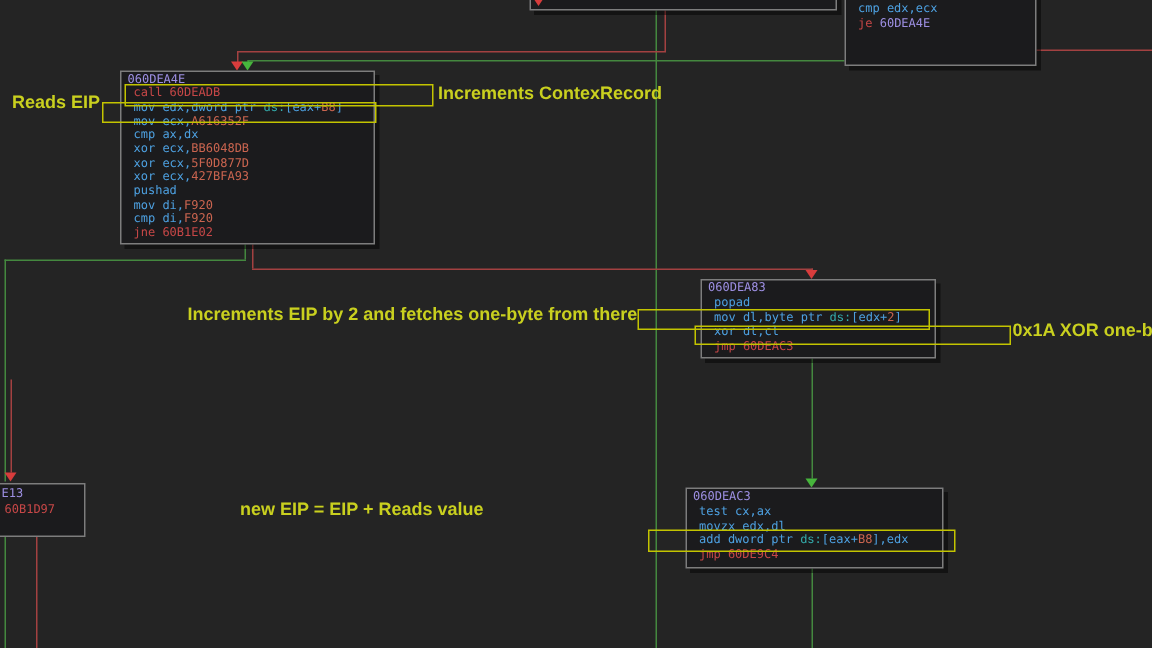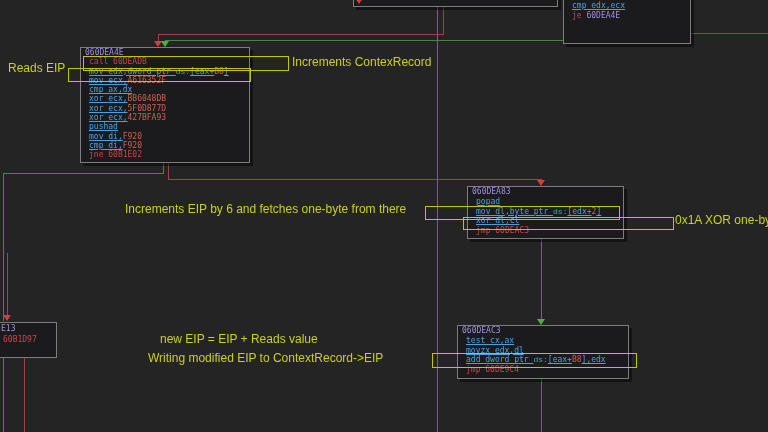--- a/index.html
+++ b/index.html
@@ -17,38 +17,38 @@
     font-size:8px;
     white-space:pre;
     z-index:5;
   }
   .block .row{overflow:hidden;}
   .b-main .row{height:9.3px;line-height:9.3px;}
   .b-mid .row,.b-bot .row{height:9.8px;line-height:9.8px;}
   .b-topright .row{height:10px;line-height:10px;}
   .b-left .row{height:11px;line-height:11px;}
   .c-purple{color:#9d8fe2;margin-top:14px;}
-  .c-blue{color:#4da0e0;text-decoration:underline;}
+  .c-blue{color:#4da0e0;}
   .c-teal{color:#35b2b2;font-family:Liberation Mono, monospace;}
   .c-orange{color:#c9644f;}
   .c-red{color:#c64747;}
   
   .edge{position:absolute;z-index:1;}
   .eg{background:#44883f;}
   .er{background:#a34141;}
   .arr{position:absolute;width:0;height:0;z-index:6;
        border-left:4px solid transparent;border-right:4px solid transparent;}
   .arr.g{border-top:6px solid #47b53c;}
   .arr.r{border-top:6px solid #d83c3c;}
   
   .hbox{position:absolute;border:1.5px solid #c3c400;z-index:9;}
   .note{
     position:absolute;z-index:10;color:#c9d01f;
     font-family:"Liberation Sans","DejaVu Sans",sans-serif;
-    font-size:12px;font-weight:400;white-space:nowrap;
+    font-size:12px;font-weight:700;white-space:nowrap;
   }
 </style>
 </head>
 <body>
 
 <div class="screen">
 
   <div class="edge eg" style="left:437px;top:5px;width:1px;height:427px"></div>
 
   <div class="edge er" style="left:443px;top:5px;width:1px;height:29px"></div>
@@ -98,18 +98,17 @@
   <div class="block b-left" style="left:-30px;top:322px;width:85px;height:34px;box-shadow:none"><div class="row" style="padding-left: 30px;"><span class="c-purple">E13</span></div><div class="row" style="padding-left: 32px;"><span class="c-red">60B1D97</span></div></div>
 
   <div class="hbox" style="left:83px;top:56px;width:204px;height:13px"></div>
   <div class="hbox" style="left:68px;top:68px;width:181px;height:12px"></div>
   <div class="hbox" style="left:425px;top:206px;width:193px;height:12px"></div>
   <div class="hbox" style="left:463px;top:217px;width:209px;height:11px"></div>
   <div class="hbox" style="left:432px;top:353px;width:203px;height:13px"></div>
 
   <div class="note" style="left:8px;top:61px">Reads EIP</div>
   <div class="note" style="left:292px;top:55px">Increments ContexRecord</div>
-  <div class="note" style="left:125px;top:202px">Increments EIP by 6 and fetches one-byte from there</div>
+  <div class="note" style="left:125px;top:202px">Increments EIP by 2 and fetches one-byte from there</div>
   <div class="note" style="left:675px;top:213px">0x1A XOR one-byte</div>
   <div class="note" style="left:160px;top:332px">new EIP = EIP + Reads value</div>
-  <div class="note" style="left:148px;top:351px">Writing modified EIP to ContextRecord-&gt;EIP</div>
 
 </div>
 
 </body></html>

